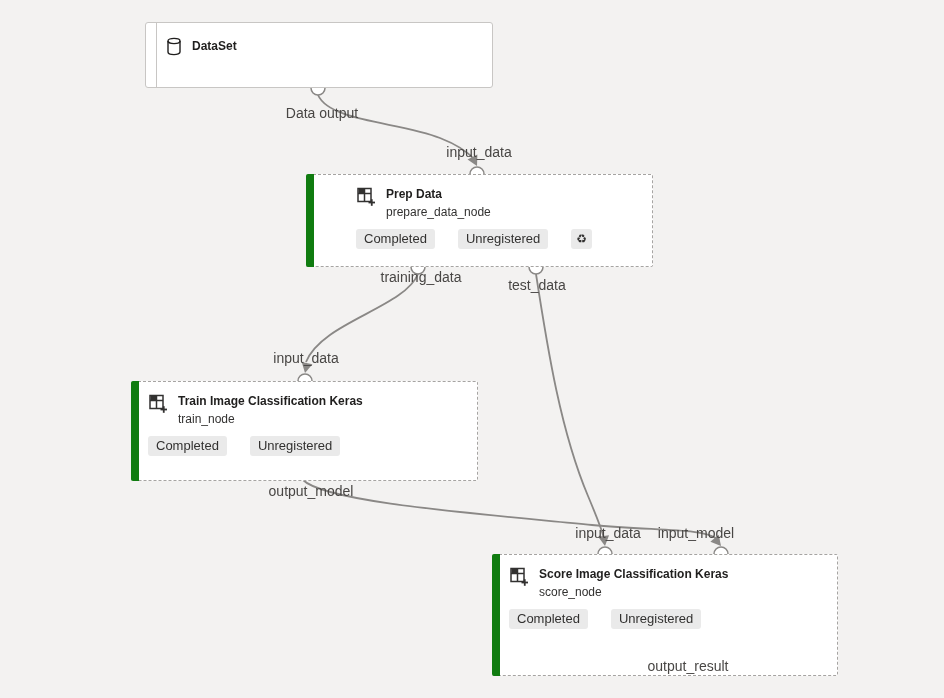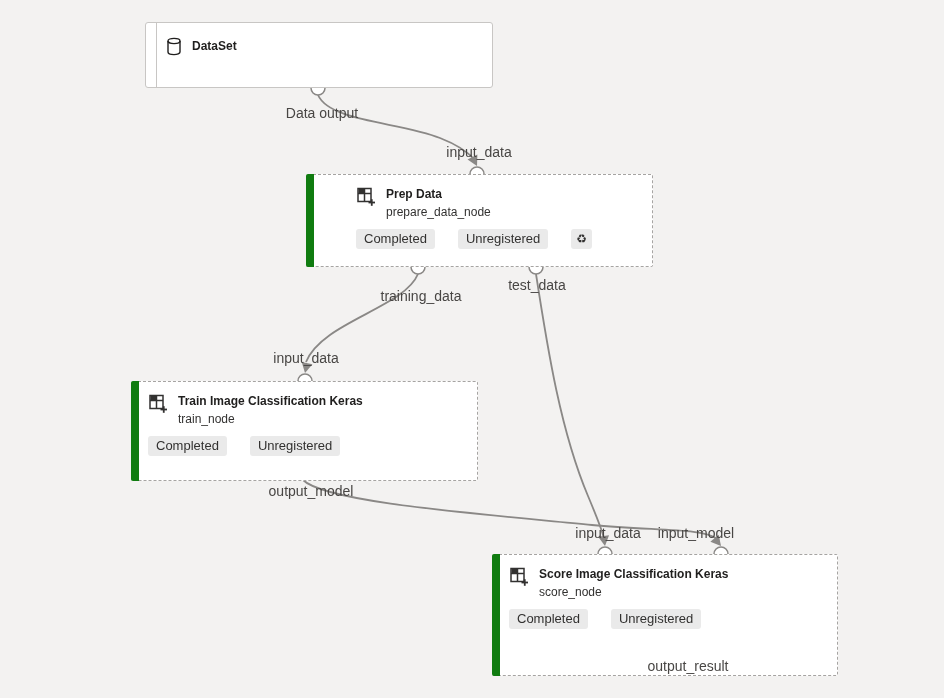--- a/index.html
+++ b/index.html
@@ -152,21 +152,21 @@
       </div>
       <div class="badges">
         <span class="badge">Completed</span>
         <span class="badge">Unregistered</span>
       </div>
     </div>
   </div>
 
   <span class="port-label" style="left:322px;top:104px;">Data output</span>
   <span class="port-label" style="left:479px;top:143px;">input_data</span>
-  <span class="port-label" style="left:421px;top:287px;">training_data</span>
+  <span class="port-label" style="left:421px;top:268px;">training_data</span>
   <span class="port-label" style="left:537px;top:276px;">test_data</span>
   <span class="port-label" style="left:306px;top:349px;">input_data</span>
   <span class="port-label" style="left:311px;top:482px;">output_model</span>
   <span class="port-label" style="left:608px;top:524px;">input_data</span>
   <span class="port-label" style="left:696px;top:524px;">input_model</span>
   <span class="port-label" style="left:664px;top:657px;margin-left:24px;">output_result</span>
 
 </div>
 
 </body></html>

